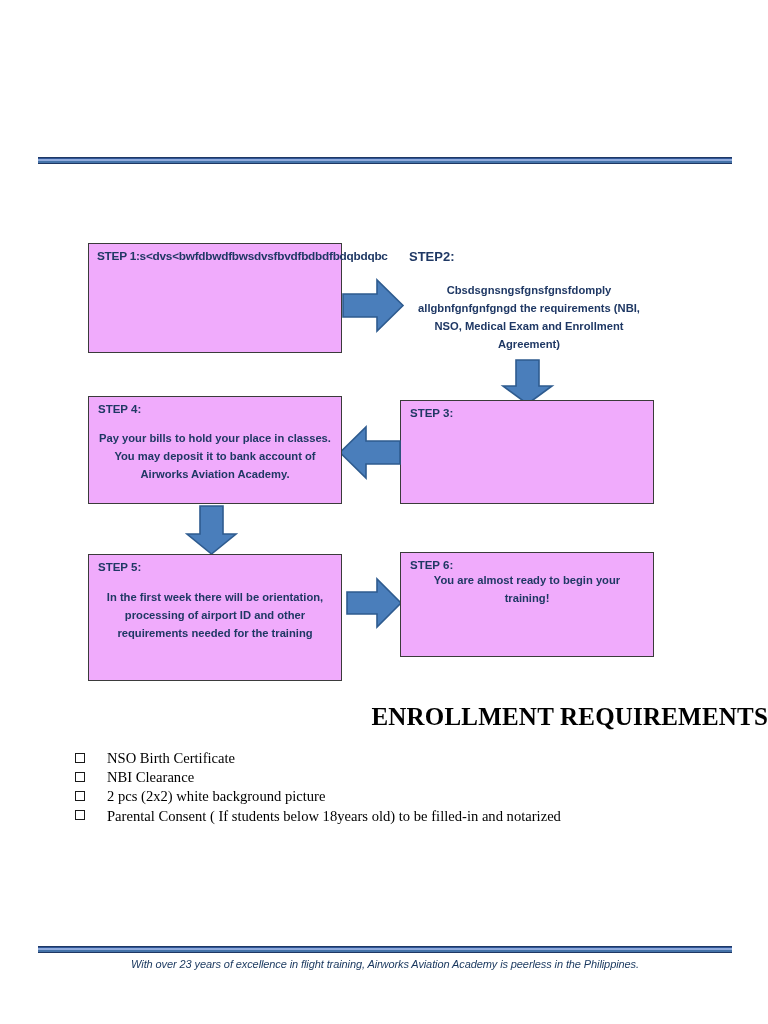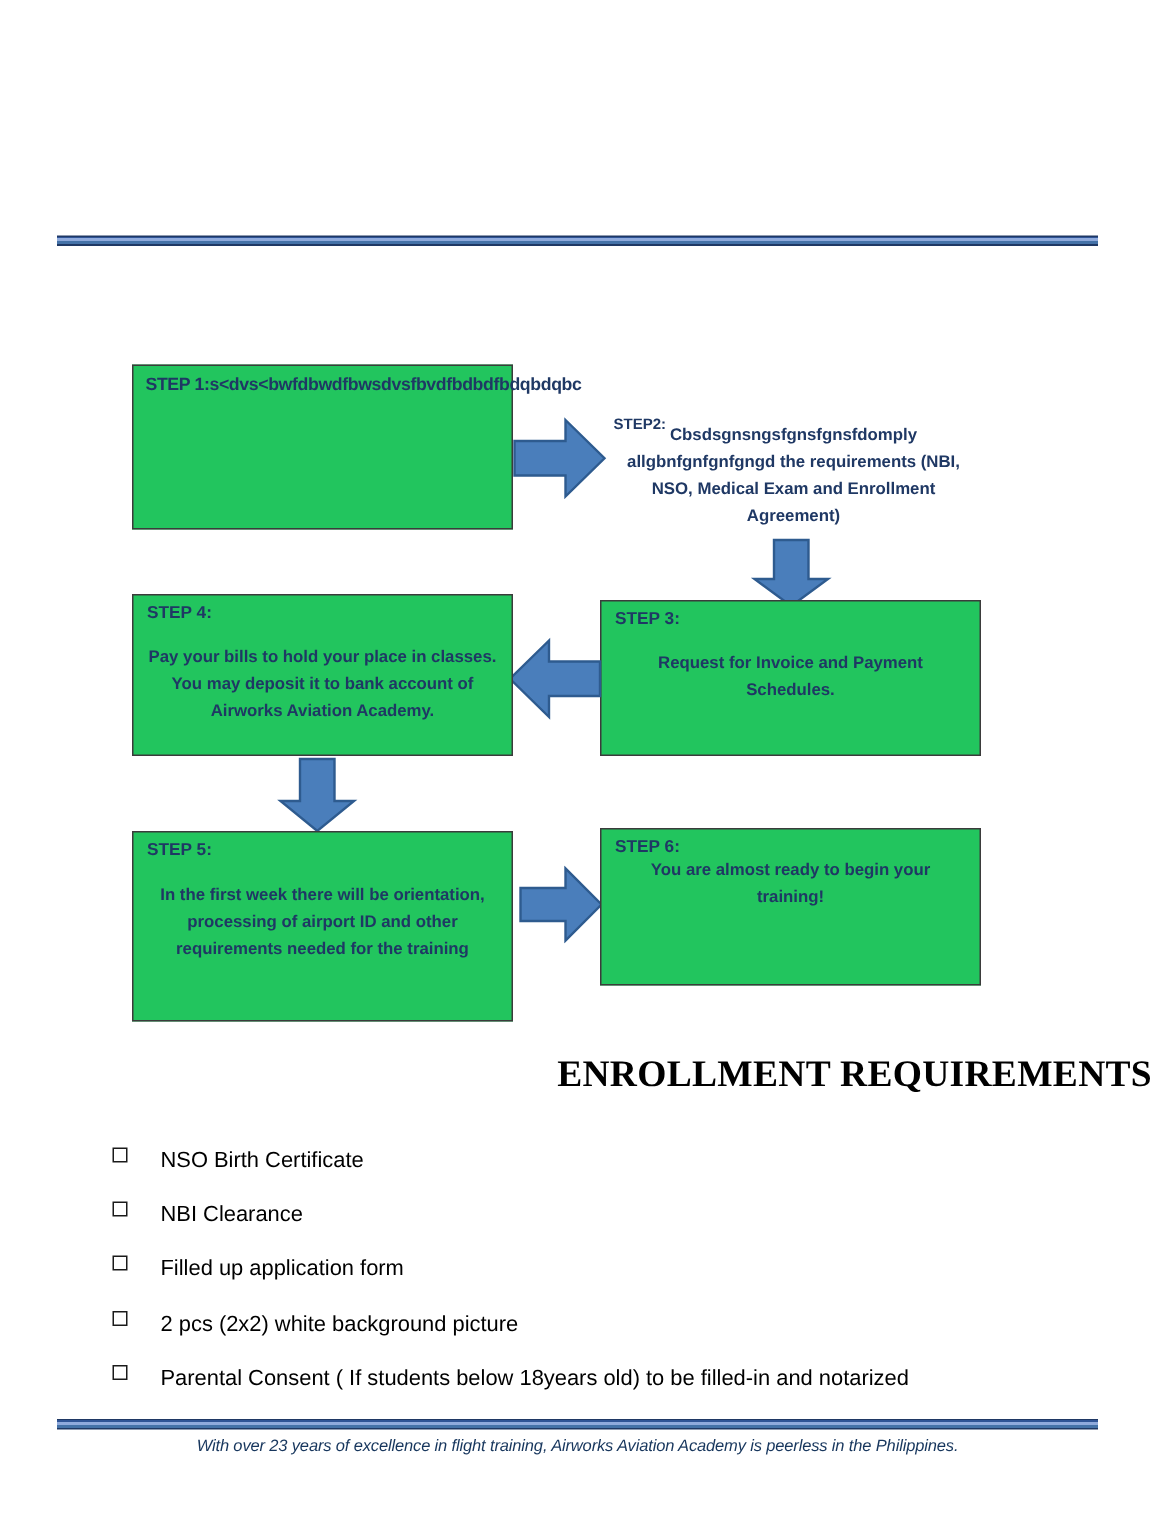--- a/index.html
+++ b/index.html
@@ -58,21 +58,21 @@
     left: 0; top: 0;
     width: 768px;
     height: 700px;
     padding-left: 20px;
   }
 
   .step-box {
     position: absolute;
     box-sizing: border-box;
     border: 1.6px solid #3b3b3b;
-    background: #22c55e;
+    background: #f0abfc;
     font-family: "Liberation Sans", sans-serif;
     color: #1f3864;
   }
   .step-label {
     position: absolute;
     left: 9px;
     top: 6px;
     font-size: 11.5px;
     font-weight: bold;
     white-space: nowrap;
@@ -95,24 +95,23 @@
   #box-step4 { left: 88px;  top: 396px; width: 254px; height: 108px; }
   #box-step5 { left: 88px;  top: 554px; width: 254px; height: 127px; }
   #box-step6 { left: 400px; top: 552px; width: 254px; height: 105px; }
 
   
   #step2-label {
     position: absolute;
     left: 409px;
     top: 249px;
     font-family: "Liberation Sans", sans-serif;
-    font-size: 10px;
-    font-weight: bold;
-    color: #1f3864;
-    margin-top: 29px;
+    font-size: 13px;
+    font-weight: bold;
+    color: #1f3864;
   }
   #step2-body {
     position: absolute;
     left: 404px;
     top: 281px;
     width: 250px;
     text-align: center;
     font-family: "Liberation Sans", sans-serif;
     font-size: 11.2px;
     font-weight: bold;
@@ -158,26 +157,25 @@
   }
 
   .req-list {
     position: absolute;
     left: 75px;
     top: 749px;
     width: 640px;
   }
   .req-item {
     display: flex;
-    align-items: flex-start;
+    align-items: center;
     height: 19.2px;
-    font-family: Liberation Sans, sans-serif;
+    font-family: Liberation Serif, serif;
     font-size: 14.6px;
     color: #000000;
-    margin-top: 17px;
   }
   .req-box {
     width: 10px;
     height: 10px;
     border: 1.1px solid #1a1a1a;
     box-sizing: border-box;
     flex: 0 0 auto;
     margin-right: 22px;
     position: relative;
     top: -1px;
@@ -206,21 +204,20 @@
     <div id="step2-body">Cbsdsgnsngsfgnsfgnsfdomply allgbnfgnfgnfgngd the requirements (NBI, NSO, Medical Exam and Enrollment Agreement)</div>
 
     <div class="arrow" id="arrow-2-3">
       <svg width="55" height="48" viewBox="0 0 55 48">
         <polygon points="16,2 39,2 39,28 52,28 27.5,46 3,28 16,28" fill="#4a7ebb" stroke="#2e5b8f" stroke-width="1.6" stroke-linejoin="miter"></polygon>
       </svg>
     </div>
 
     <div class="step-box" id="box-step3">
       <div class="step-label">STEP 3:</div>
-      <div class="step-body" style="top:32px;">Request for Invoice and Payment Schedules.</div>
     </div>
 
     <div class="arrow" id="arrow-3-4">
       <svg width="64" height="57" viewBox="0 0 64 57">
         <polygon points="62,17 28,17 28,3 2,28.5 28,54 28,40 62,40" fill="#4a7ebb" stroke="#2e5b8f" stroke-width="1.6" stroke-linejoin="miter"></polygon>
       </svg>
     </div>
 
     <div class="step-box" id="box-step4">
       <div class="step-label">STEP 4:</div>
@@ -257,24 +254,20 @@
     <div class="req-item">
       <span class="req-box"></span>
       <span class="req-text">NSO Birth Certificate</span>
     </div>
     <div class="req-item">
       <span class="req-box"></span>
       <span class="req-text">NBI Clearance</span>
     </div>
     <div class="req-item">
       <span class="req-box"></span>
-      <span class="req-text">Filled up application form</span>
-    </div>
-    <div class="req-item">
-      <span class="req-box"></span>
       <span class="req-text">2 pcs (2x2) white background picture</span>
     </div>
     <div class="req-item">
       <span class="req-box"></span>
       <span class="req-text">Parental Consent ( If  students below 18years old) to be filled-in and notarized</span>
     </div>
   </div>
 
   <div class="rule rule-bottom"></div>
   <div class="footer-text">With over 23 years of excellence in flight training, Airworks Aviation Academy is peerless in the Philippines.</div>

